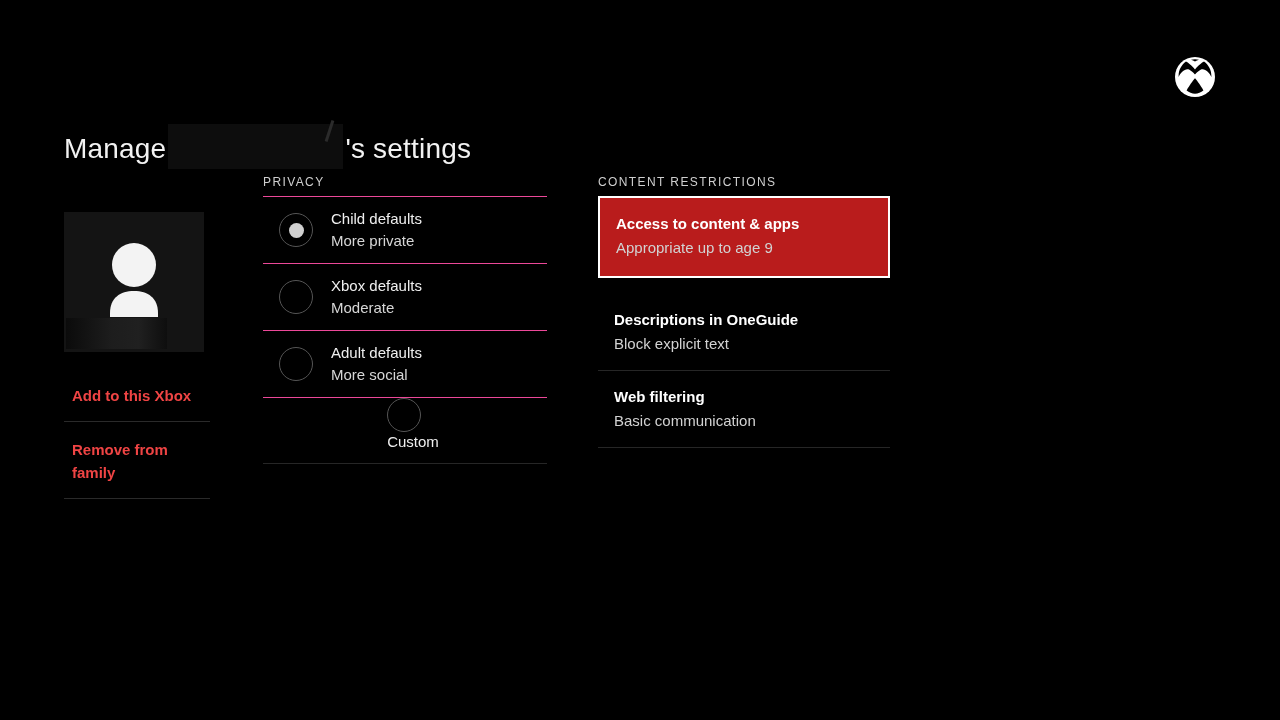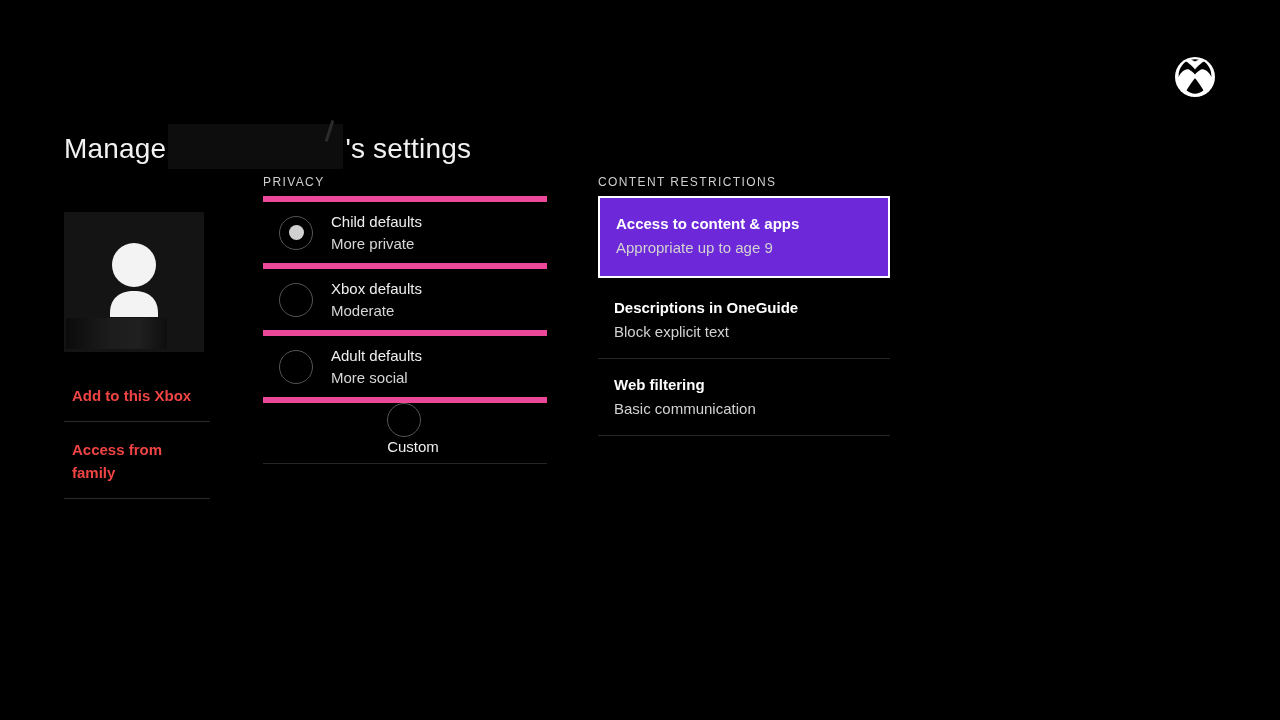--- a/index.html
+++ b/index.html
@@ -70,21 +70,21 @@
     position:absolute;
     font-size:12px; color:#cfcfcf;
     letter-spacing:1.4px; font-weight:400;
     text-transform:uppercase;
   }
   .privacy-col { position:absolute; left:263px; top:196px; width:284px; }
   .privacy-row {
     position:relative;
     display:flex; align-items:center;
     height:67px;
-    border-top:6px solid #ec4899;
+    border-top:1px solid #ec4899;
     padding-left:16px;
   }
   .privacy-row.last { border-bottom:1px solid #262626;flex-direction:column; }
   .radio {
     width:34px; height:34px; border-radius:50%;
     border:1px solid #555; flex:0 0 34px;
     display:flex; align-items:center; justify-content:center;
     margin-right:18px;
   }
   .radio .dot {
@@ -96,23 +96,23 @@
   .privacy-text.single .p-title { line-height:20px; }
 
   .content-col { position:absolute; left:598px; top:196px; width:292px; }
   .cr-item {
     position:relative;
     padding:14px 0 14px 16px;
     border-bottom:1px solid #262626;
   }
   .cr-item.focused {
     border:2px solid #ffffff;
-    background:#6d28d9;
+    background:#b91c1c;
     padding:14px 0 16px 16px;
-    margin-bottom:4px;
+    margin-bottom:16px;
   }
   .cr-title { font-size:15px; font-weight:700; color:#ffffff; line-height:24px; }
   .cr-sub   { font-size:15px; font-weight:300; color:#d2d2d2; line-height:24px; }
 </style>
 </head>
 <body>
 
 <div id="screen">
 
   <div class="xbox-logo">
@@ -137,21 +137,21 @@
         <path d="M46 101 C46 86 56 79 70 79 C84 79 94 86 94 101 L94 105 L46 105 Z" fill="#f3f3f3"></path>
       </svg>
       <div class="avatar-redaction"></div>
     </div>
 
     <div class="sidebar-actions">
       <div class="sidebar-item first">
         <span>Add to this Xbox</span>
       </div>
       <div class="sidebar-item second">
-        <span>Access from family</span>
+        <span>Remove from family</span>
       </div>
     </div>
   </div>
 
   <div class="col-header" style="left:263px; top:175px;">PRIVACY</div>
   <div class="privacy-col">
 
     <div class="privacy-row">
       <div class="radio">
           <span class="dot"></span>

